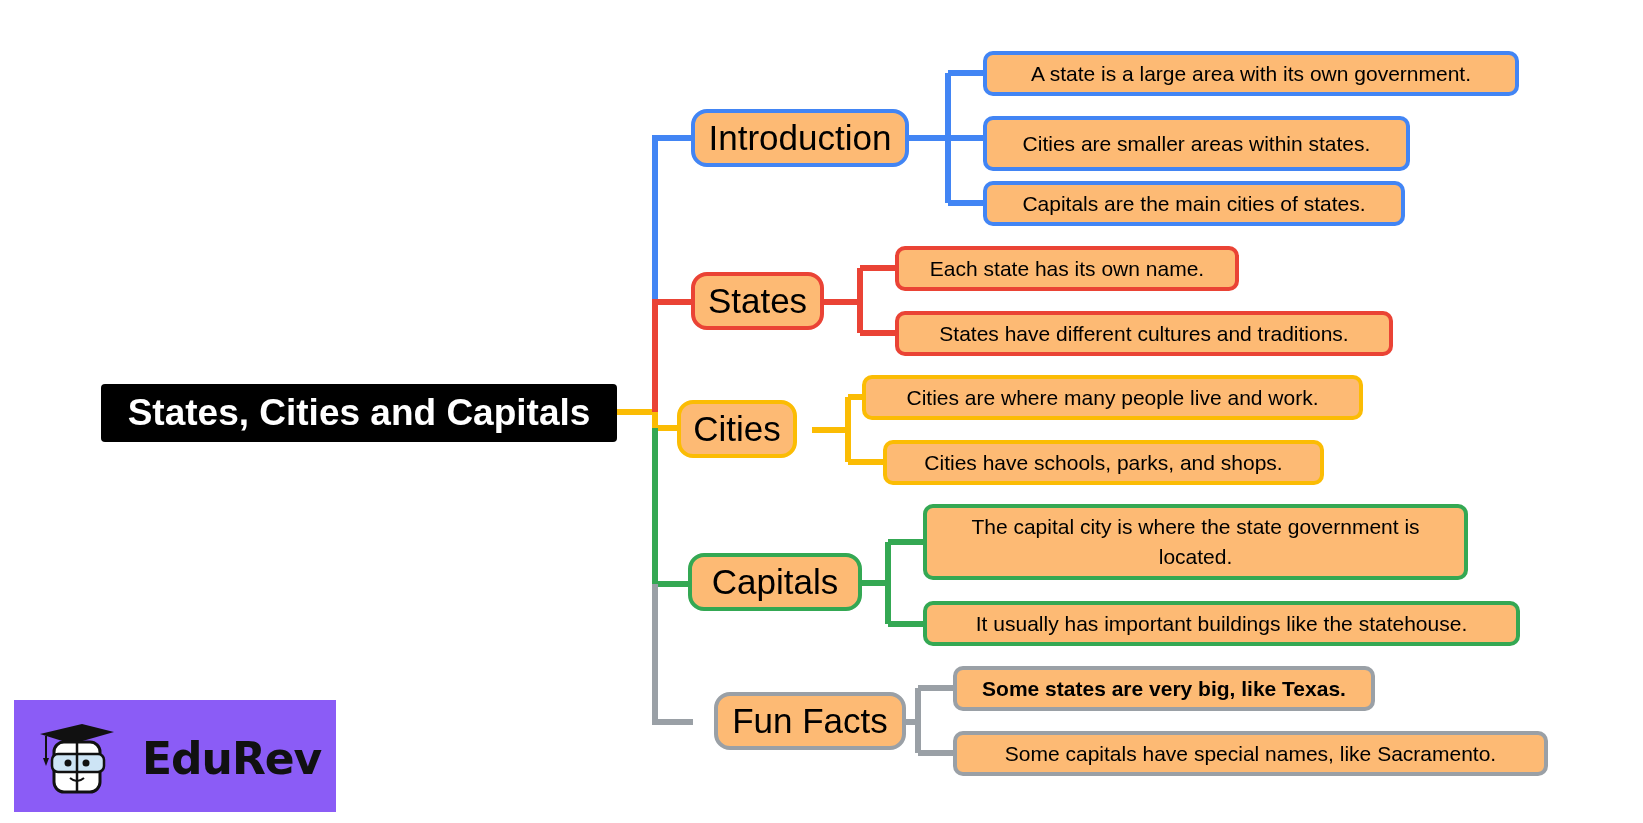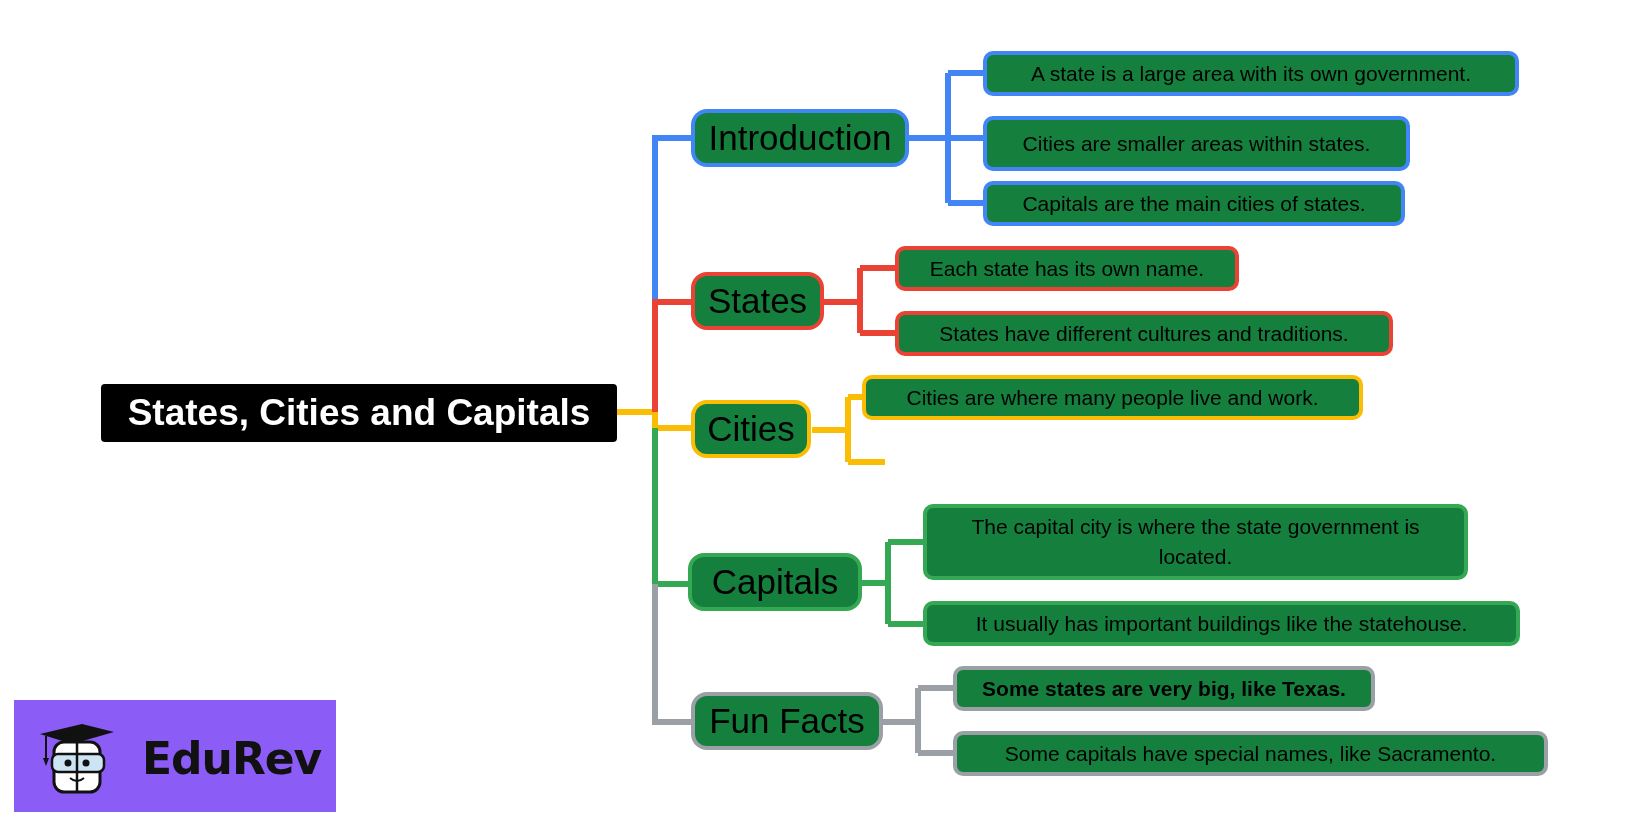--- a/index.html
+++ b/index.html
@@ -1,20 +1,20 @@
 <!DOCTYPE html>
 <html><head>
 <meta charset="utf-8">
 <style>
   html, body { margin: 0; padding: 0; background: #ffffff; }
   body { width: 1643px; height: 823px; position: relative; overflow: hidden;
          font-family: "Liberation Sans", sans-serif; }
   #canvas { position: absolute; left: 0; top: 0; width: 1643px; height: 823px; }
   svg.edges { position: absolute; left: 0; top: 0; width: 1643px; height: 823px; }
-  .node { position: absolute; box-sizing: border-box; background: #15803d;
+  .node { position: absolute; box-sizing: border-box; background: #fdba74;
           display: flex; align-items: center; justify-content: center;
           text-align: center; color: #000; }
   .root { background: #000000; color: #fff; font-weight: bold; font-size: 37px;
           border-radius: 4px; }
   .branch { border-width: 4px; border-style: solid; border-radius: 16px; font-size: 35px; }
   .leaf { border-width: 4px; border-style: solid; border-radius: 10px; font-size: 21px;
           line-height: 30px; padding: 0 10px; }
   .logo { position: absolute; left: 14px; top: 700px; width: 322px; height: 112px;
           background: #8b5cf6; }
   .logo-text { position: absolute; left: 128px; top: 33px; font-family: "DejaVu Sans", sans-serif;
@@ -66,38 +66,41 @@
   <div class="node branch" style="left:691px; top:272px; width:133px; height:58px; border-color:#ea4335;">
     <span>States</span>
   </div>
   <div class="node leaf" style="left:895px; top:246px; width:344px; height:45px; border-color:#ea4335;">
     <span>Each state has its own name.</span>
   </div>
   <div class="node leaf" style="left:895px; top:311px; width:498px; height:45px; border-color:#ea4335;">
     <span>States have different cultures and traditions.</span>
   </div>
 
-  <div class="node branch" style="left:691px; top:400px; width:120px; height:58px; border-color:#fbbc04;">
+  <div class="node branch" style="left:677px; top:400px; width:120px; height:58px; border-color:#fbbc04;">
     <span>Cities</span>
   </div>
   <div class="node leaf" style="left:862px; top:375px; width:501px; height:45px; border-color:#fbbc04;">
     <span>Cities are where many people live and work.</span>
+  </div>
+  <div class="node leaf" style="left:883px; top:440px; width:441px; height:45px; border-color:#fbbc04;">
+    <span>Cities have schools, parks, and shops.</span>
   </div>
 
   <div class="node branch" style="left:680px; top:553px; width:174px; height:58px; border-color:#34a853;margin-left:8px;">
     <span>Capitals</span>
   </div>
   <div class="node leaf" style="left:923px; top:504px; width:545px; height:76px; border-color:#34a853;">
     <span>The capital city is where the state government is located.</span>
   </div>
   <div class="node leaf" style="left:923px; top:601px; width:597px; height:45px; border-color:#34a853;">
     <span>It usually has important buildings like the statehouse.</span>
   </div>
 
-  <div class="node branch" style="left:691px; top:692px; width:192px; height:58px; border-color:#9aa0a6;">
+  <div class="node branch" style="left:714px; top:692px; width:192px; height:58px; border-color:#9aa0a6;">
     <span>Fun Facts</span>
   </div>
   <div class="node leaf" style="left:953px; top:666px; width:422px; height:45px; border-color:#9aa0a6;font-weight:bold;">
     <span>Some states are very big, like Texas.</span>
   </div>
   <div class="node leaf" style="left:953px; top:731px; width:595px; height:45px; border-color:#9aa0a6;">
     <span>Some capitals have special names, like Sacramento.</span>
   </div>
 
   <div class="logo">

